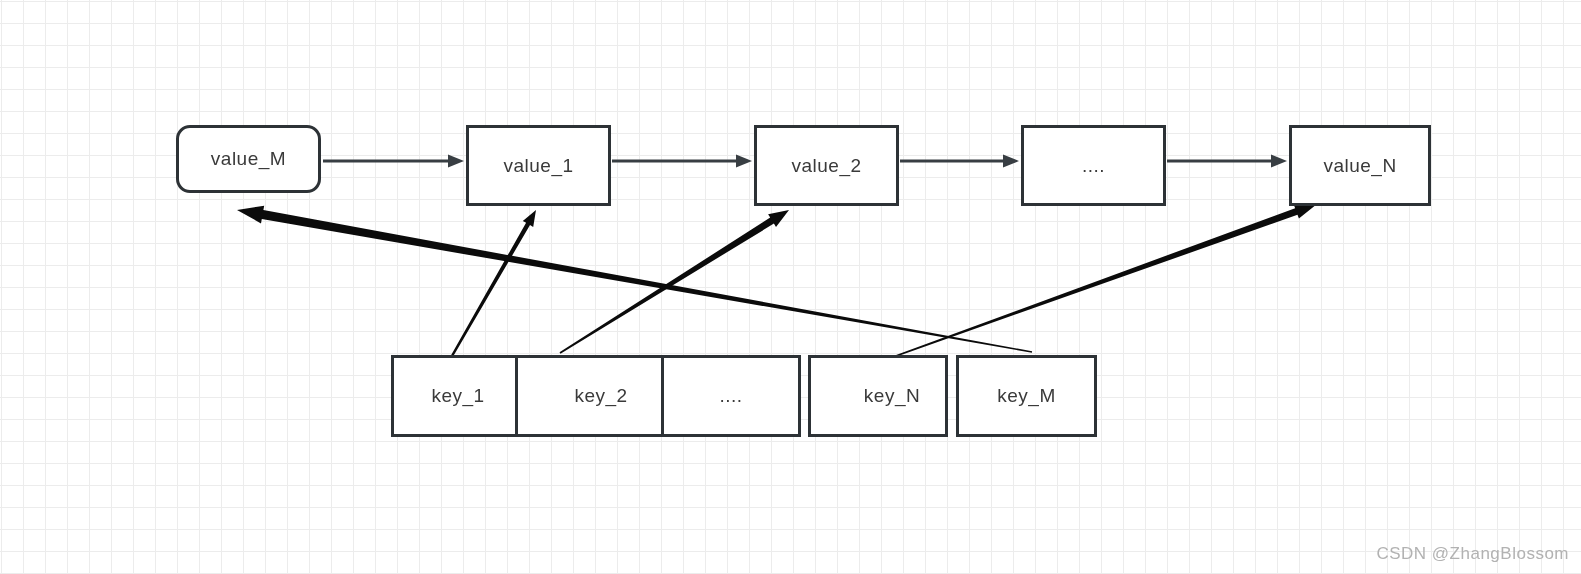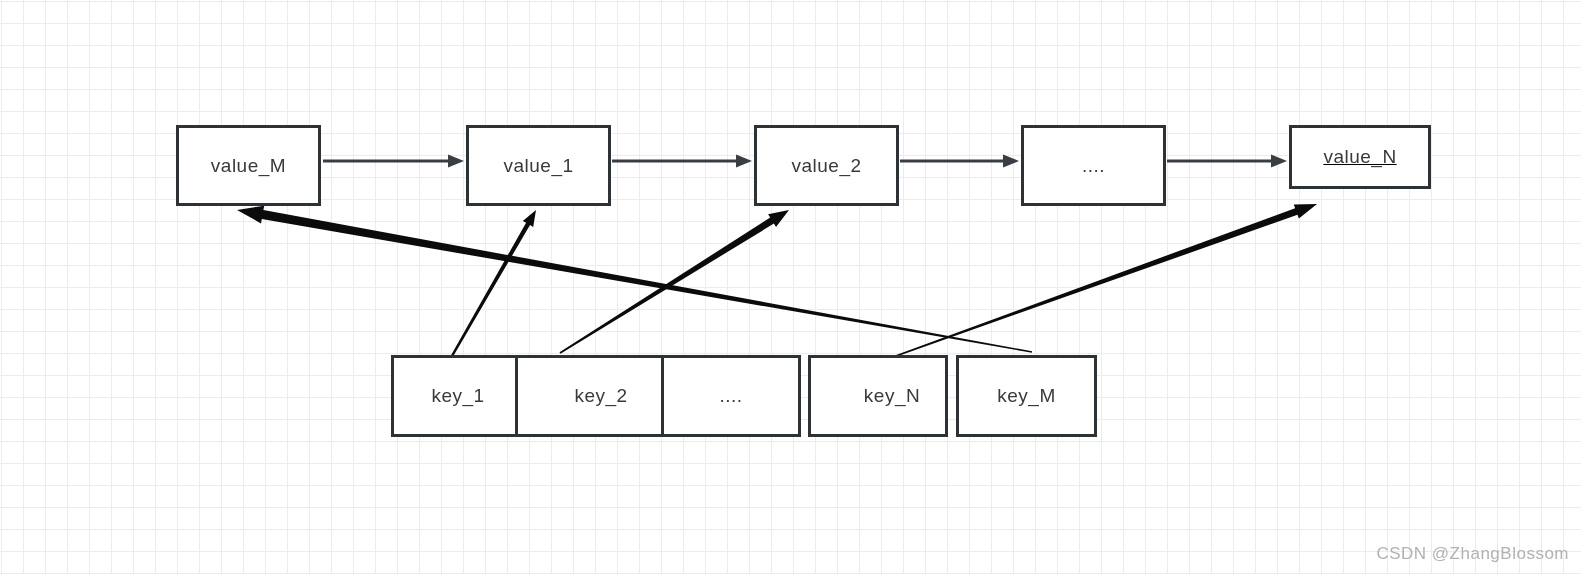--- a/index.html
+++ b/index.html
@@ -61,33 +61,33 @@
       <polygon points="323.0,162.5 448.0,162.5 448.0,167.5 464.0,161.0 448.0,154.5 448.0,159.5 323.0,159.5" fill="#383e43"></polygon>
       <polygon points="612.0,162.5 736.0,162.5 736.0,167.5 752.0,161.0 736.0,154.5 736.0,159.5 612.0,159.5" fill="#383e43"></polygon>
       <polygon points="900.0,162.5 1003.0,162.5 1003.0,167.5 1019.0,161.0 1003.0,154.5 1003.0,159.5 900.0,159.5" fill="#383e43"></polygon>
       <polygon points="1167.0,162.5 1271.0,162.5 1271.0,167.5 1287.0,161.0 1271.0,154.5 1271.0,159.5 1167.0,159.5" fill="#383e43"></polygon>
       <polygon points="453.1,356.6 530.0,225.0 533.2,226.9 536.0,210.0 522.8,220.9 526.1,222.7 450.9,355.4" fill="#0b0b0b"></polygon>
       <polygon points="560.5,353.8 773.9,223.6 776.0,227.0 789.0,210.0 768.1,214.2 770.2,217.6 559.5,352.2" fill="#0b0b0b"></polygon>
       <polygon points="893.3,357.7 1297.5,214.8 1298.9,218.5 1317.0,204.0 1293.8,204.4 1295.1,208.2 892.7,356.3" fill="#0b0b0b"></polygon>
       <polygon points="1032.1,351.3 263.4,210.1 264.2,205.7 237.0,210.0 261.0,223.4 261.8,219.0 1031.9,352.7" fill="#0b0b0b"></polygon>
     </svg>
   <div class="watermark">CSDN @ZhangBlossom</div>
-<div class="node" style="left: 176px; top: 125px; width: 145px; height: 81px;">
+<div class="node" style="left: 176px; top: 125px; width: 145px; height: 68px; border-radius: 14px;">
       <span class="label">value_M</span>
     </div>
     <div class="node" style="left: 466px; top: 125px; width: 145px; height: 81px; text-align: center;">
       <span class="label">value_1</span>
     </div>
     <div class="node" style="left: 754px; top: 125px; width: 145px; height: 81px; justify-content: center;">
       <span class="label">value_2</span>
     </div>
     <div class="node" style="left: 1021px; top: 125px; width: 145px; height: 81px;">
       <span class="label">....</span>
     </div>
-    <div class="node" style="left: 1289px; top: 125px; width: 142px; height: 64px; text-decoration: underline;">
+    <div class="node" style="left: 1289px; top: 125px; width: 142px; height: 81px;">
       <span class="label">value_N</span>
     </div>
     <div class="node" style="left: 391px; top: 355px; width: 134px; height: 82px;">
       <span class="label">key_1</span>
     </div>
     <div class="node" style="left: 515px; top: 355px; width: 172px; height: 82px;">
       <span class="label">key_2</span>
     </div>
     <div class="node" style="left: 661px; top: 355px; width: 140px; height: 82px;">
       <span class="label">....</span>

